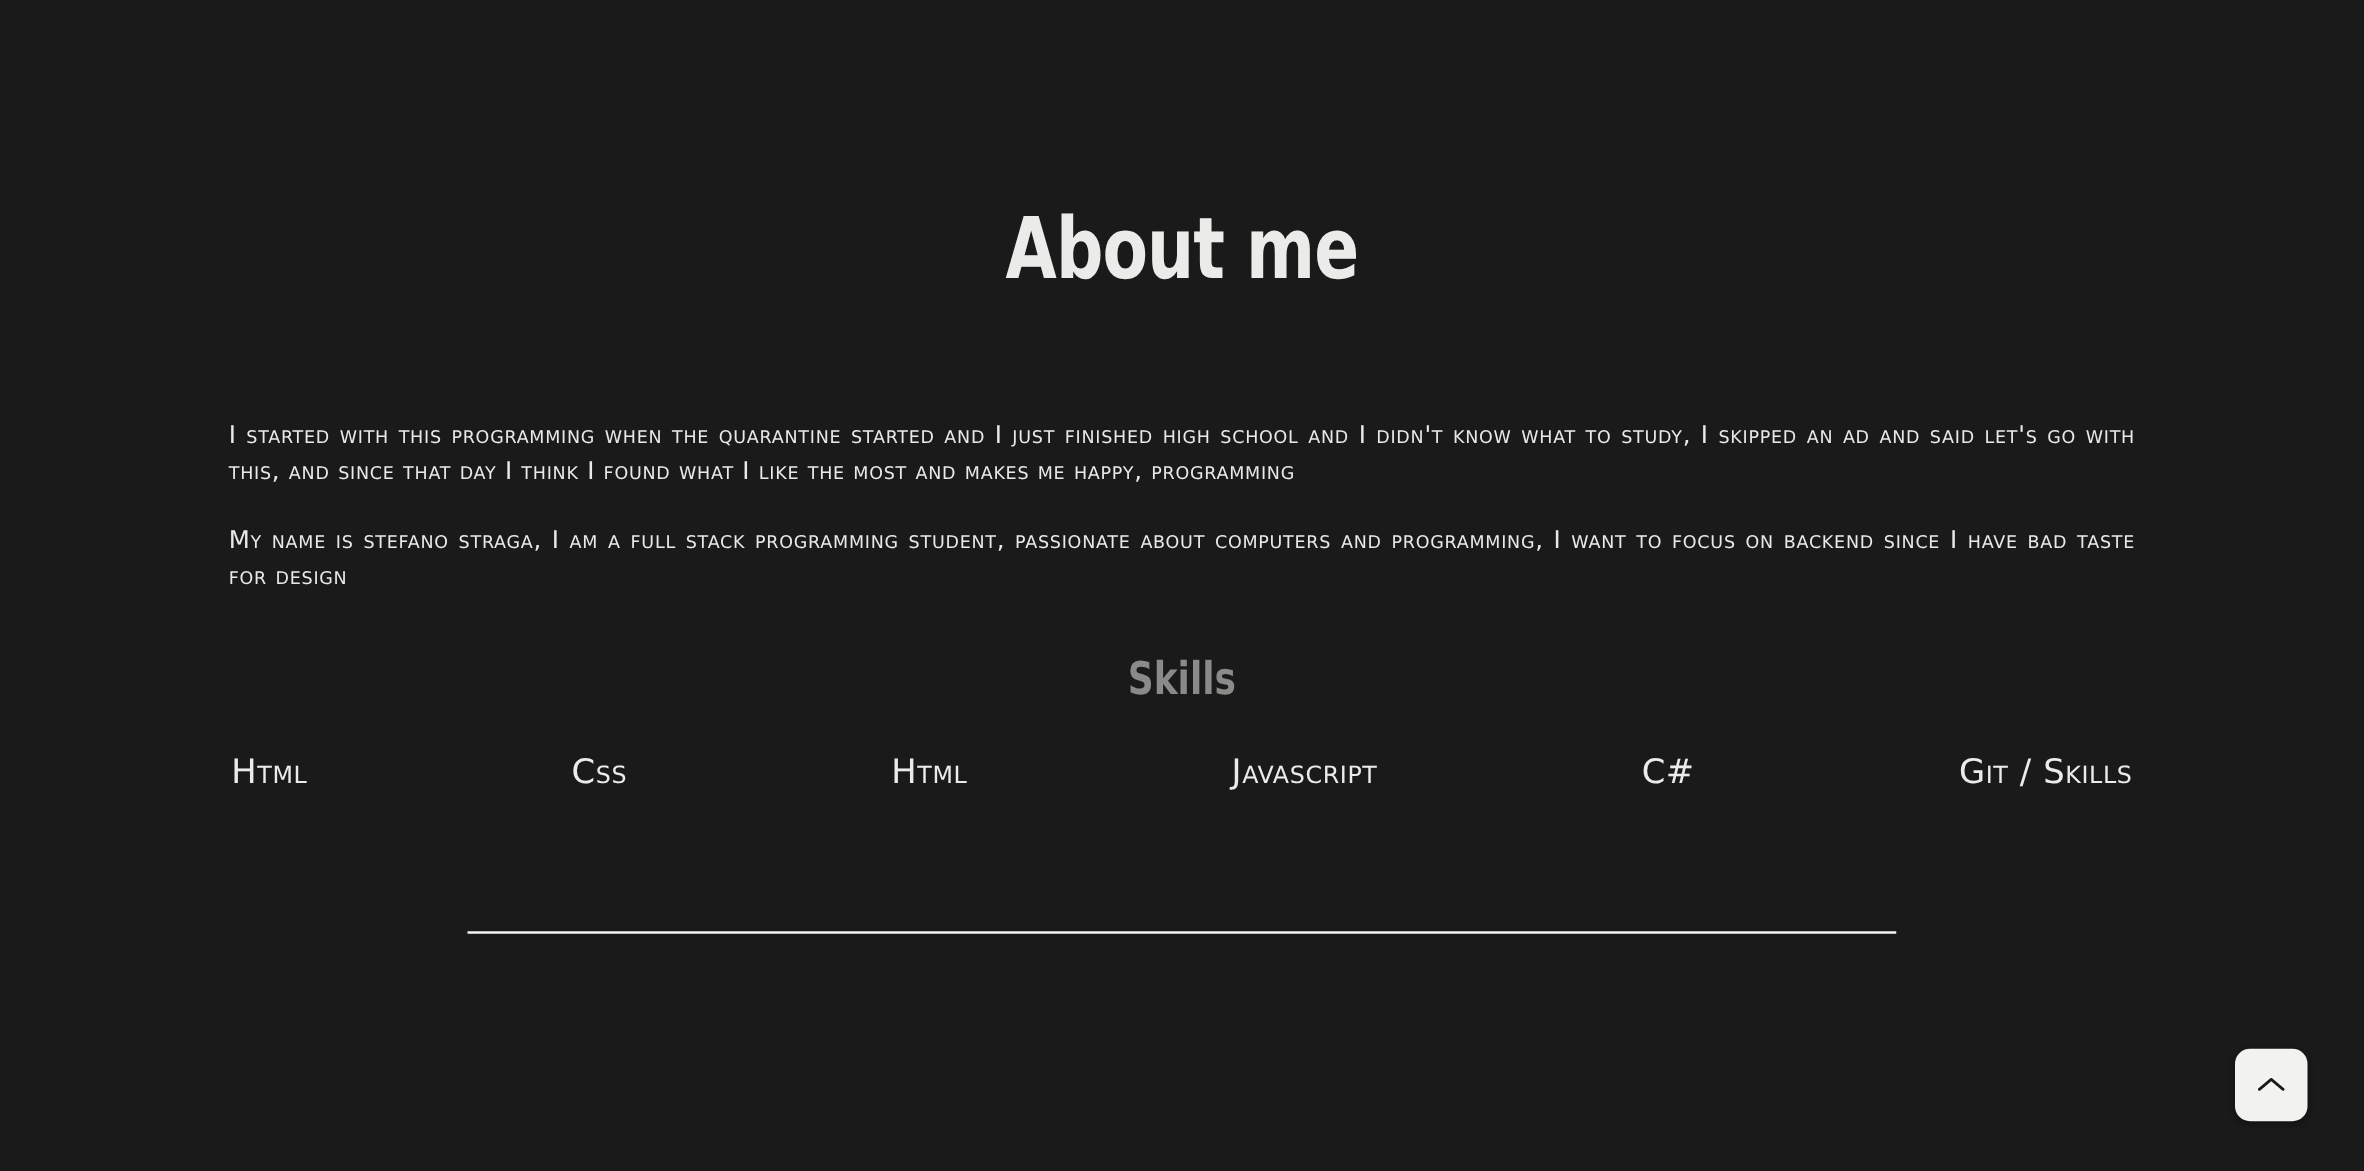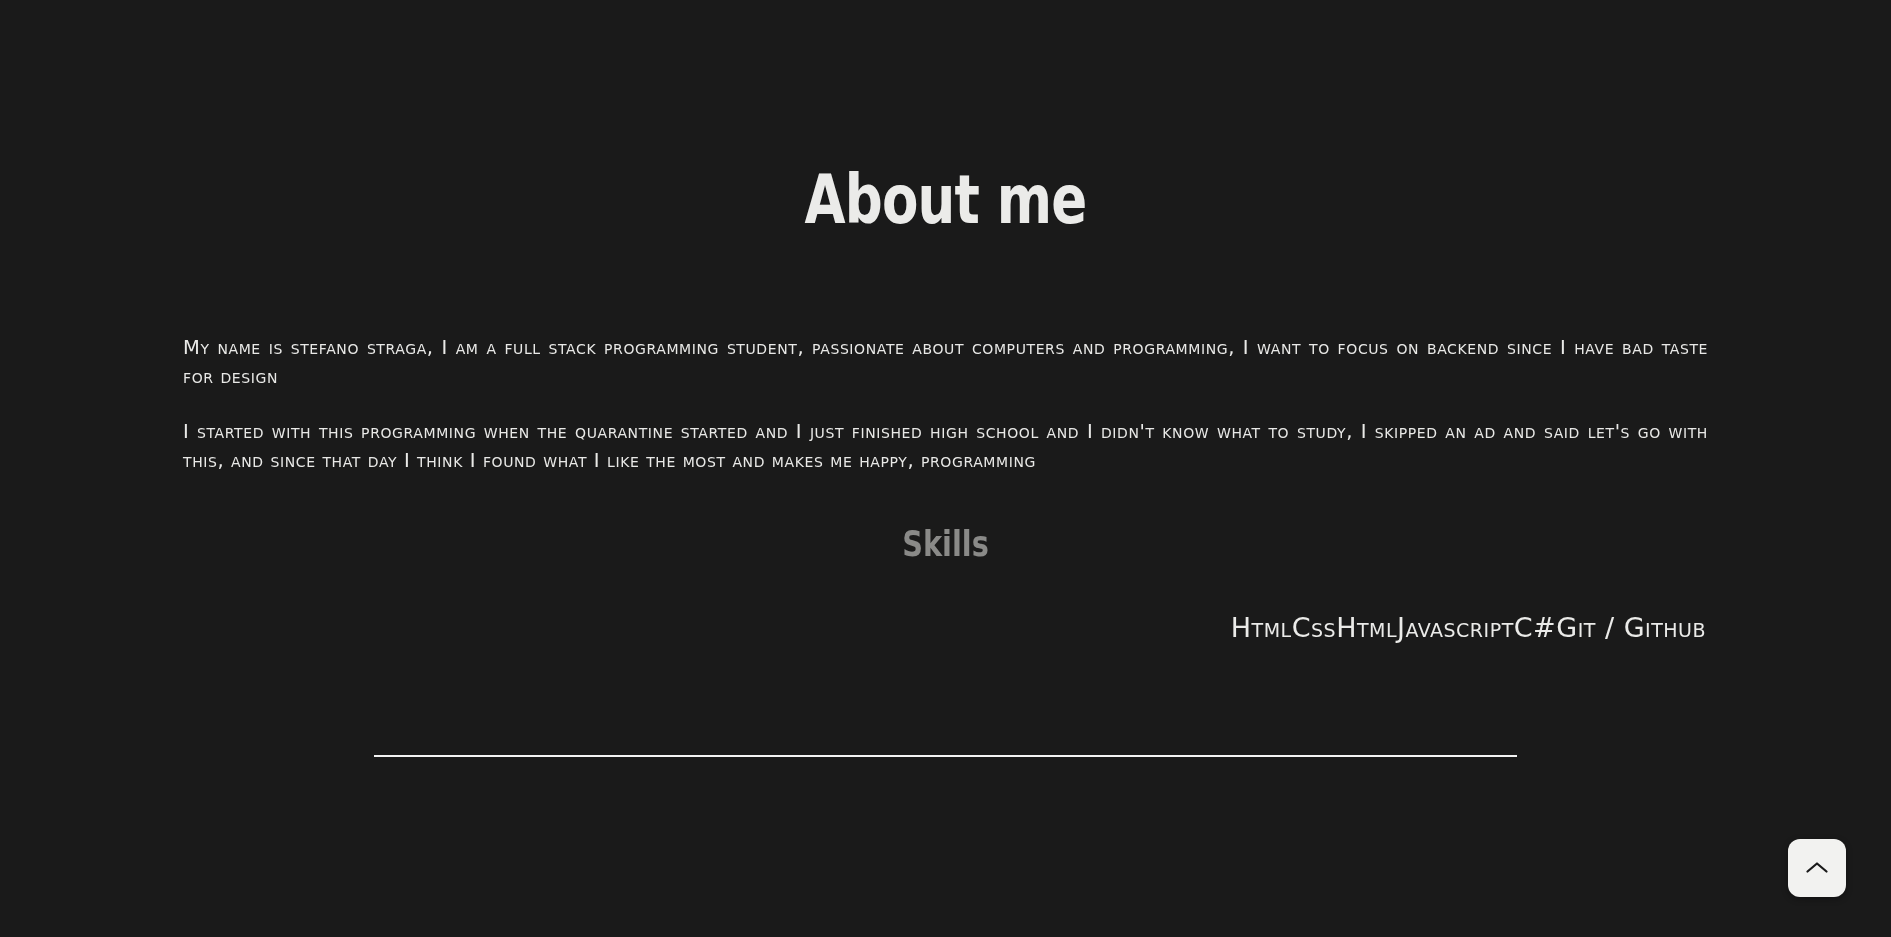--- a/index.html
+++ b/index.html
@@ -61,23 +61,23 @@
     font-size: 36px;
     color: #8a8a88;
     margin: 48px 0 0 0;
     transform: scaleX(0.8);
     transform-origin: center center;
     letter-spacing: 0px;
   }
 
   .skills-row {
     display: flex;
-    justify-content: flex-end;
+    justify-content: space-between;
     align-items: baseline;
-    margin-top: 48px;
+    margin-top: 38px;
     padding: 0 2px;
   }
 
   .skill {
     font-family: "DejaVu Sans", sans-serif;
     font-size: 27px;
     color: #ebebe9;
     font-variant: small-caps;
     letter-spacing: 0.5px;
     white-space: nowrap;
@@ -116,32 +116,32 @@
   .scroll-top svg { display: block; }
 </style>
 </head>
 <body>
 
 <div class="page">
 
   <h1 class="title">About me</h1>
 
   <div class="content">
+    <p class="paragraph">I started with this programming when the quarantine started and I just finished high school and I didn't know what to study, I skipped an ad and said let's go with this, and since that day I think I found what I like the most and makes me happy, programming</p>
     <p class="paragraph">My name is stefano straga, I am a full stack programming student, passionate about computers and programming, I want to focus on backend since I have bad taste for design</p>
-    <p class="paragraph">I started with this programming when the quarantine started and I just finished high school and I didn't know what to study, I skipped an ad and said let's go with this, and since that day I think I found what I like the most and makes me happy, programming</p>
 
     <h2 class="skills-heading">Skills</h2>
 
     <div class="skills-row">
       <span class="skill">Html</span>
       <span class="skill">Css</span>
       <span class="skill">Html</span>
       <span class="skill">Javascript</span>
       <span class="skill">C#</span>
-      <span class="skill">Git / Github</span>
+      <span class="skill">Git / Skills</span>
     </div>
   </div>
 
   <div class="divider-wrap">
     <div class="divider"></div>
   </div>
 
   <button class="scroll-top">
     <span>
       <svg width="22" height="14" viewBox="0 0 22 14" aria-hidden="true">

